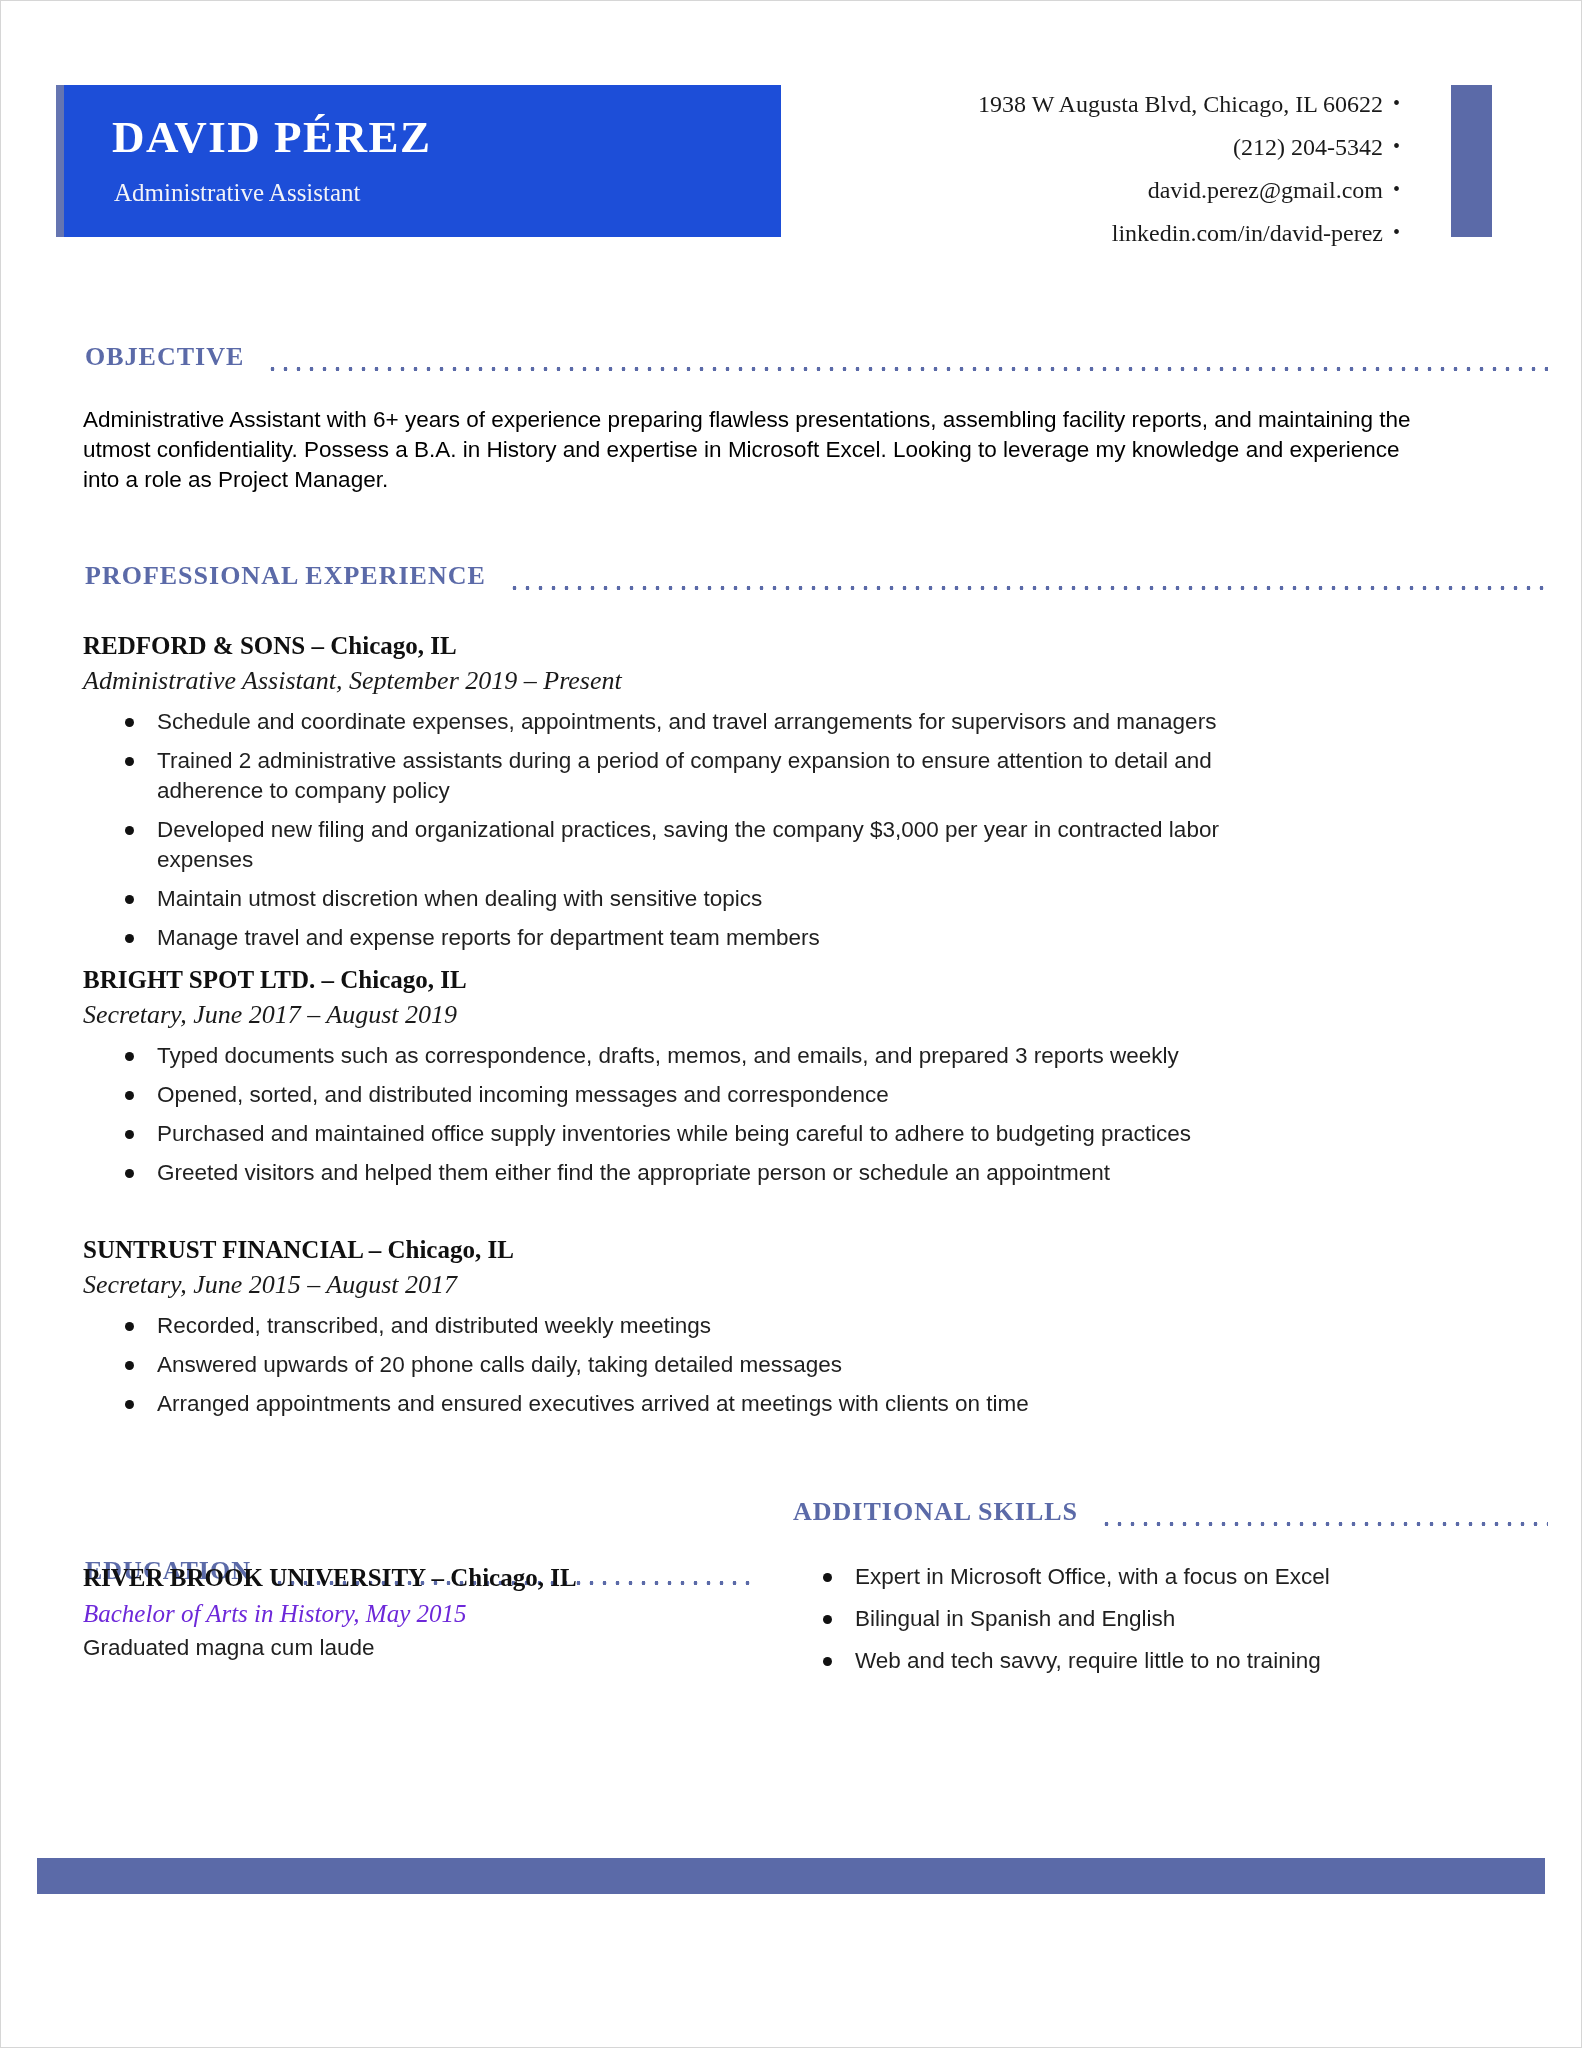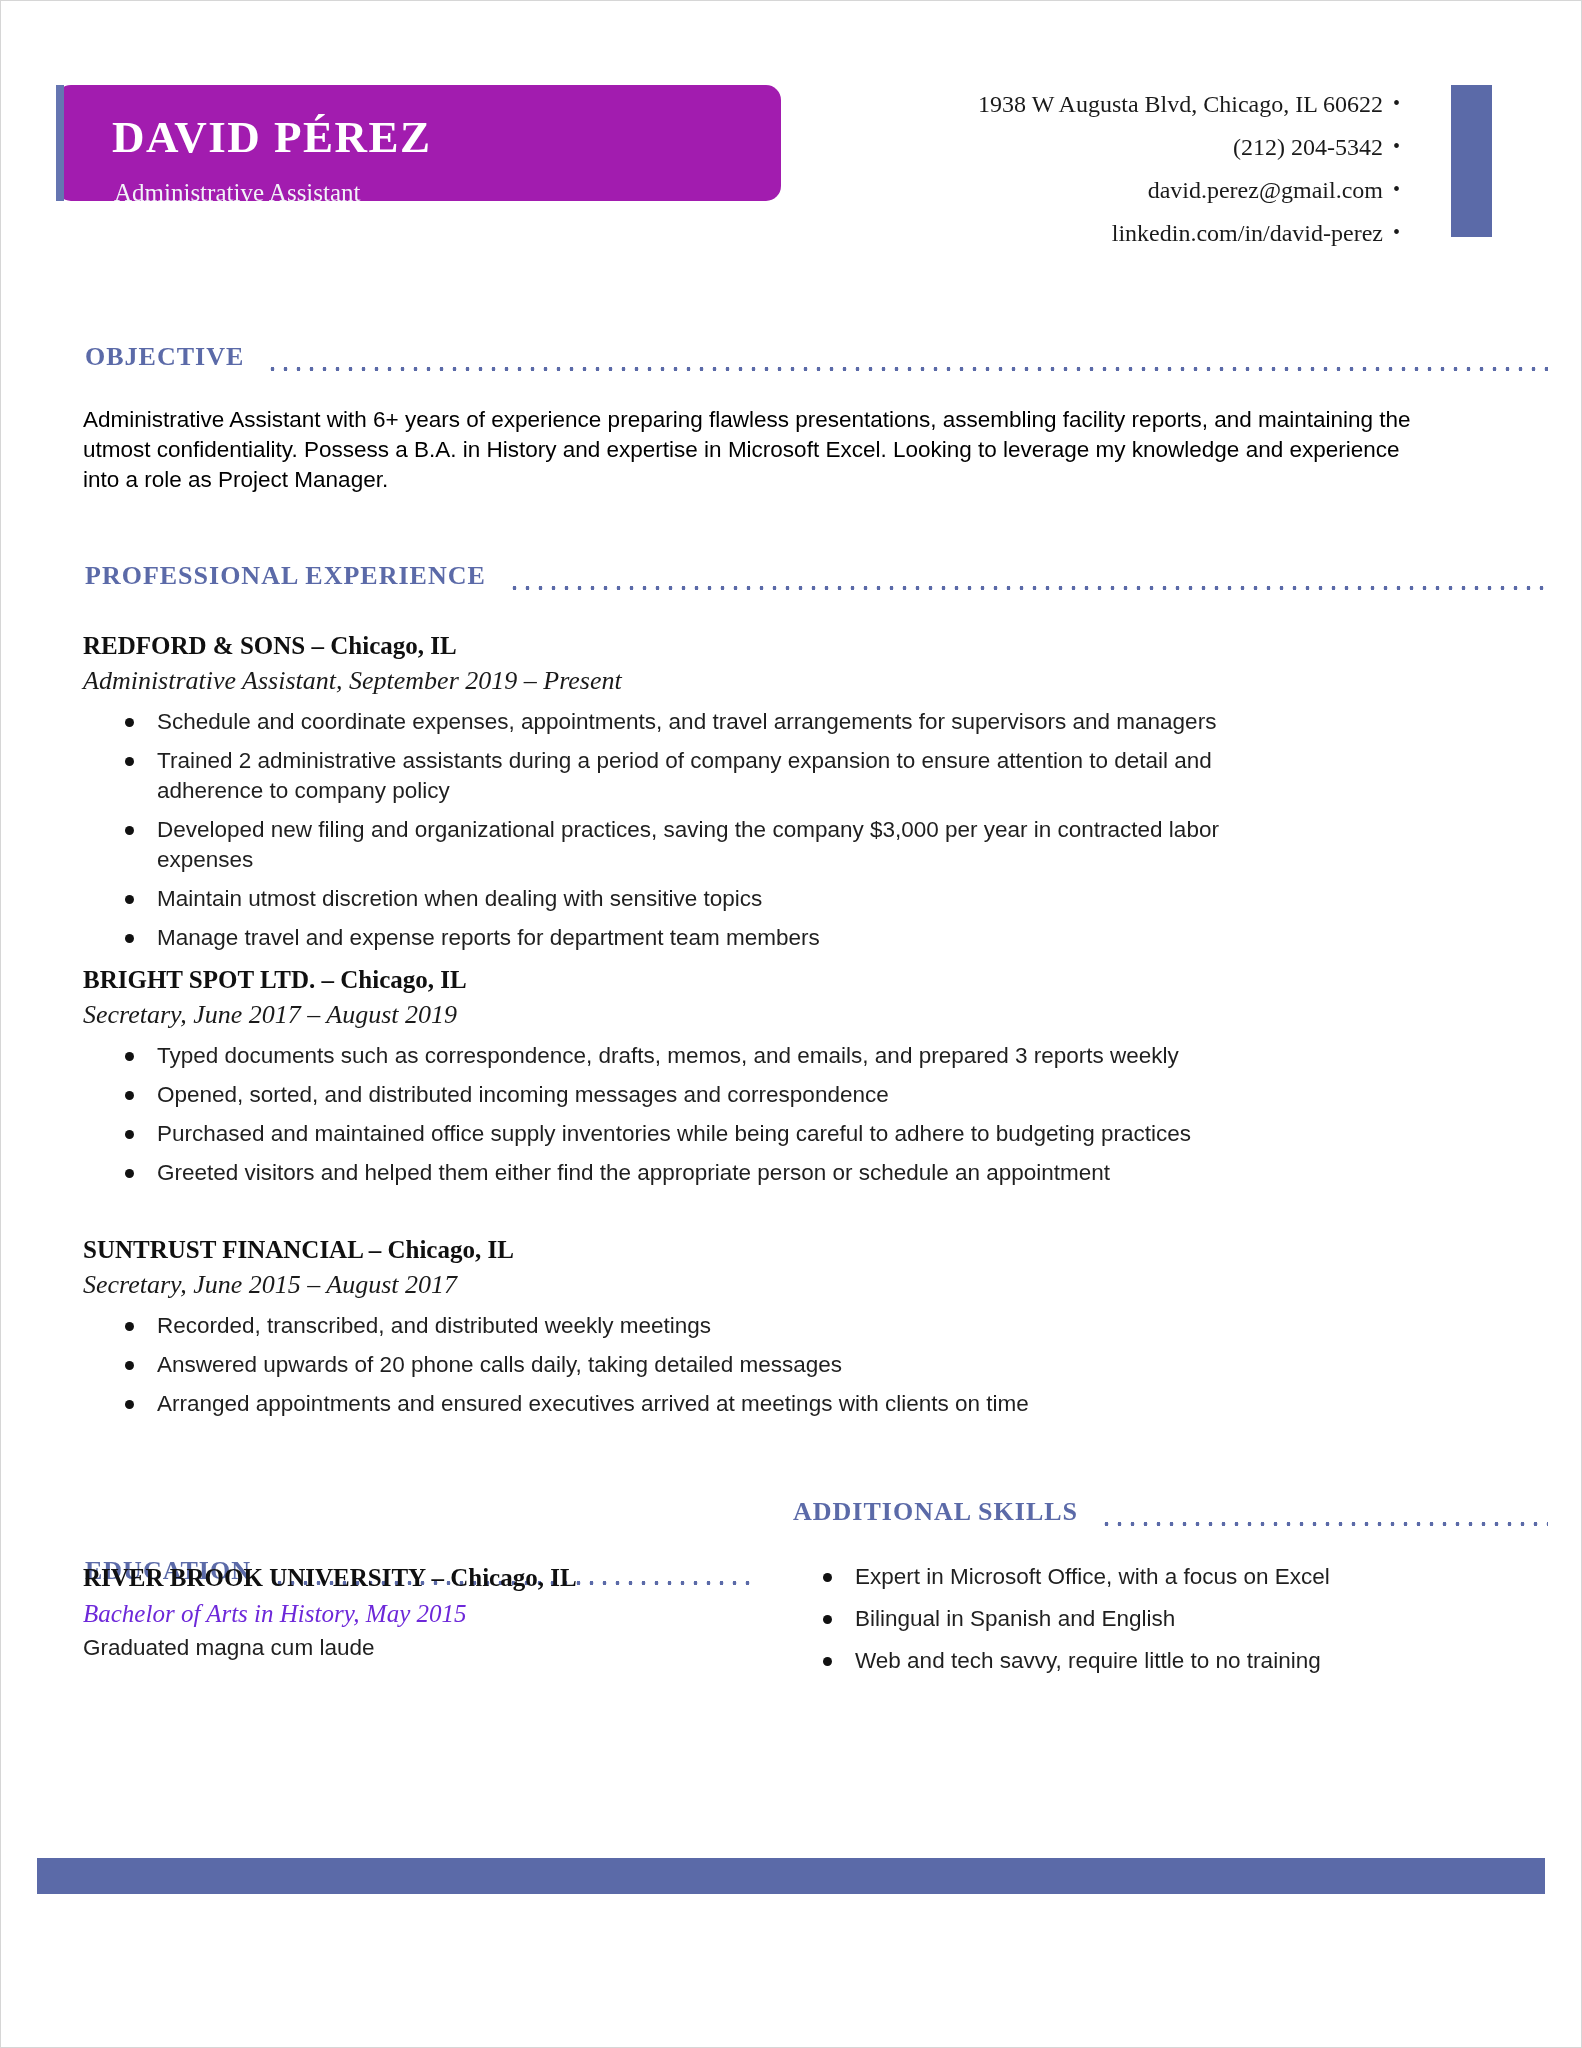--- a/index.html
+++ b/index.html
@@ -30,24 +30,23 @@
     position: absolute;
     left: 0; top: 0;
     width: 1582px;
     height: 310px;
   }
   .name-block {
     position: absolute;
     left: 56px;
     top: 85px;
     width: 725px;
-    height: 116px;
-    background: #a21caf;
+    height: 152px;
+    background: #1d4ed8;
     box-sizing: border-box;
-    border-radius: 15px;
   }
   .name-block-edge {
     position: absolute;
     left: 0; top: 0;
     width: 8px;
     height: 100%;
     background: #6575b1;
   }
   .name-text {
     position: absolute;

